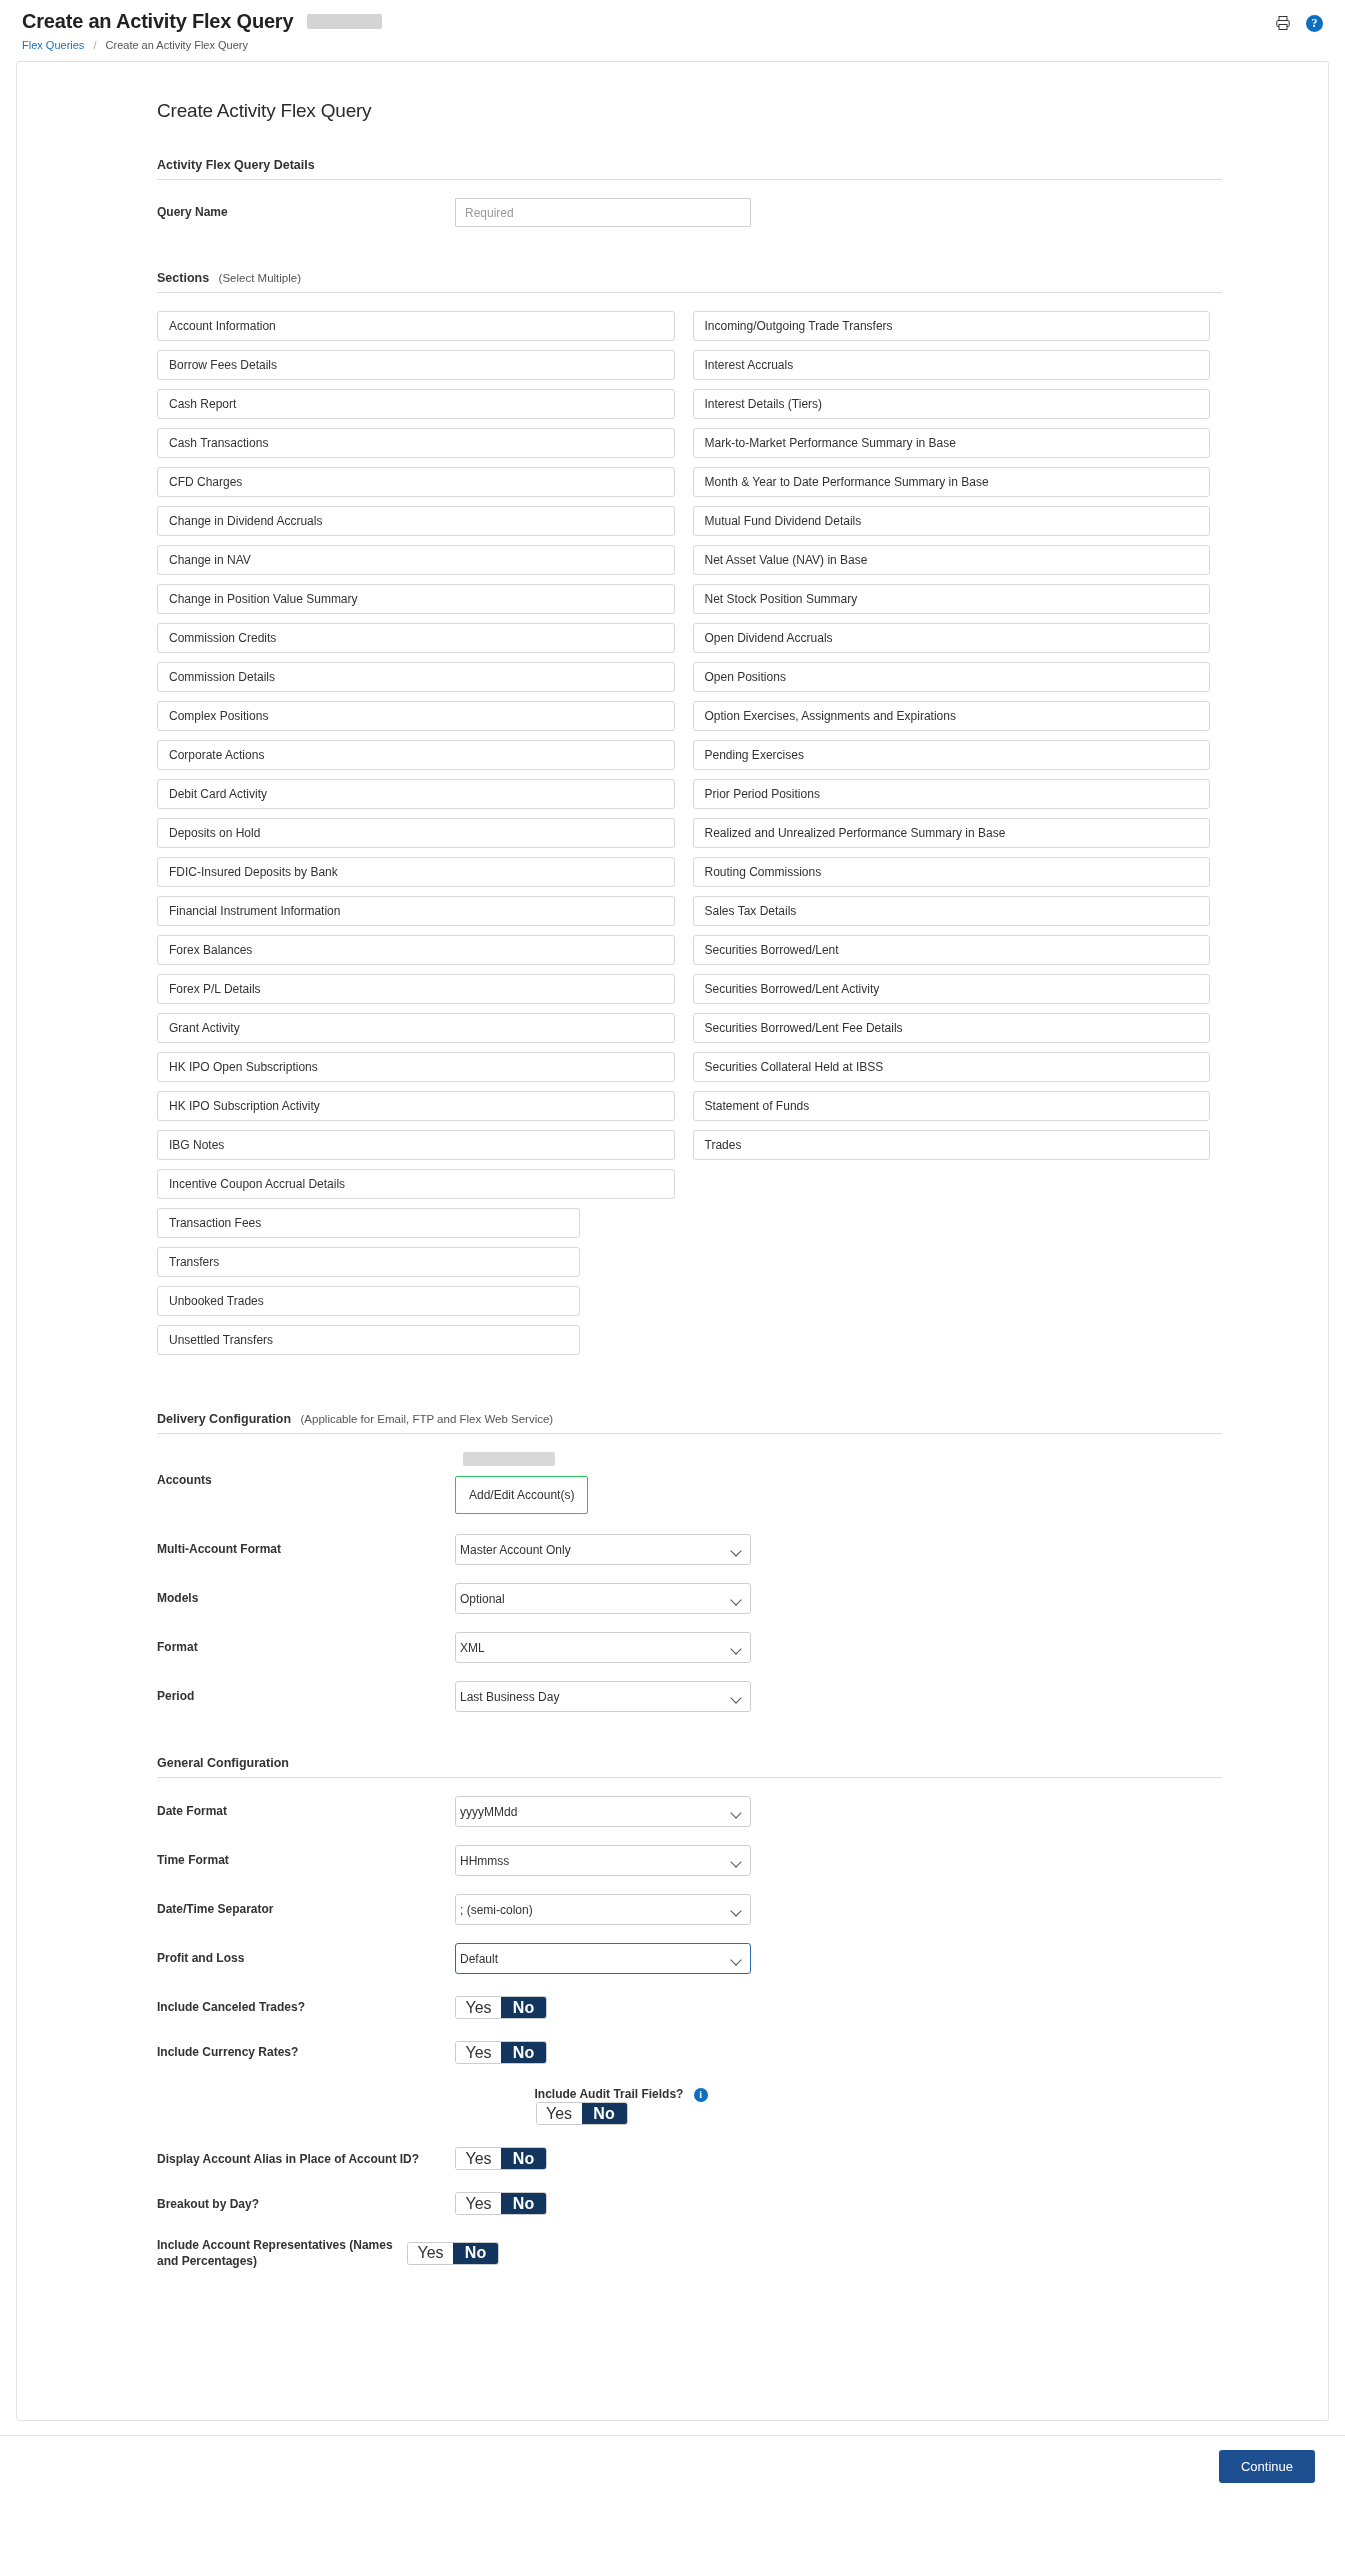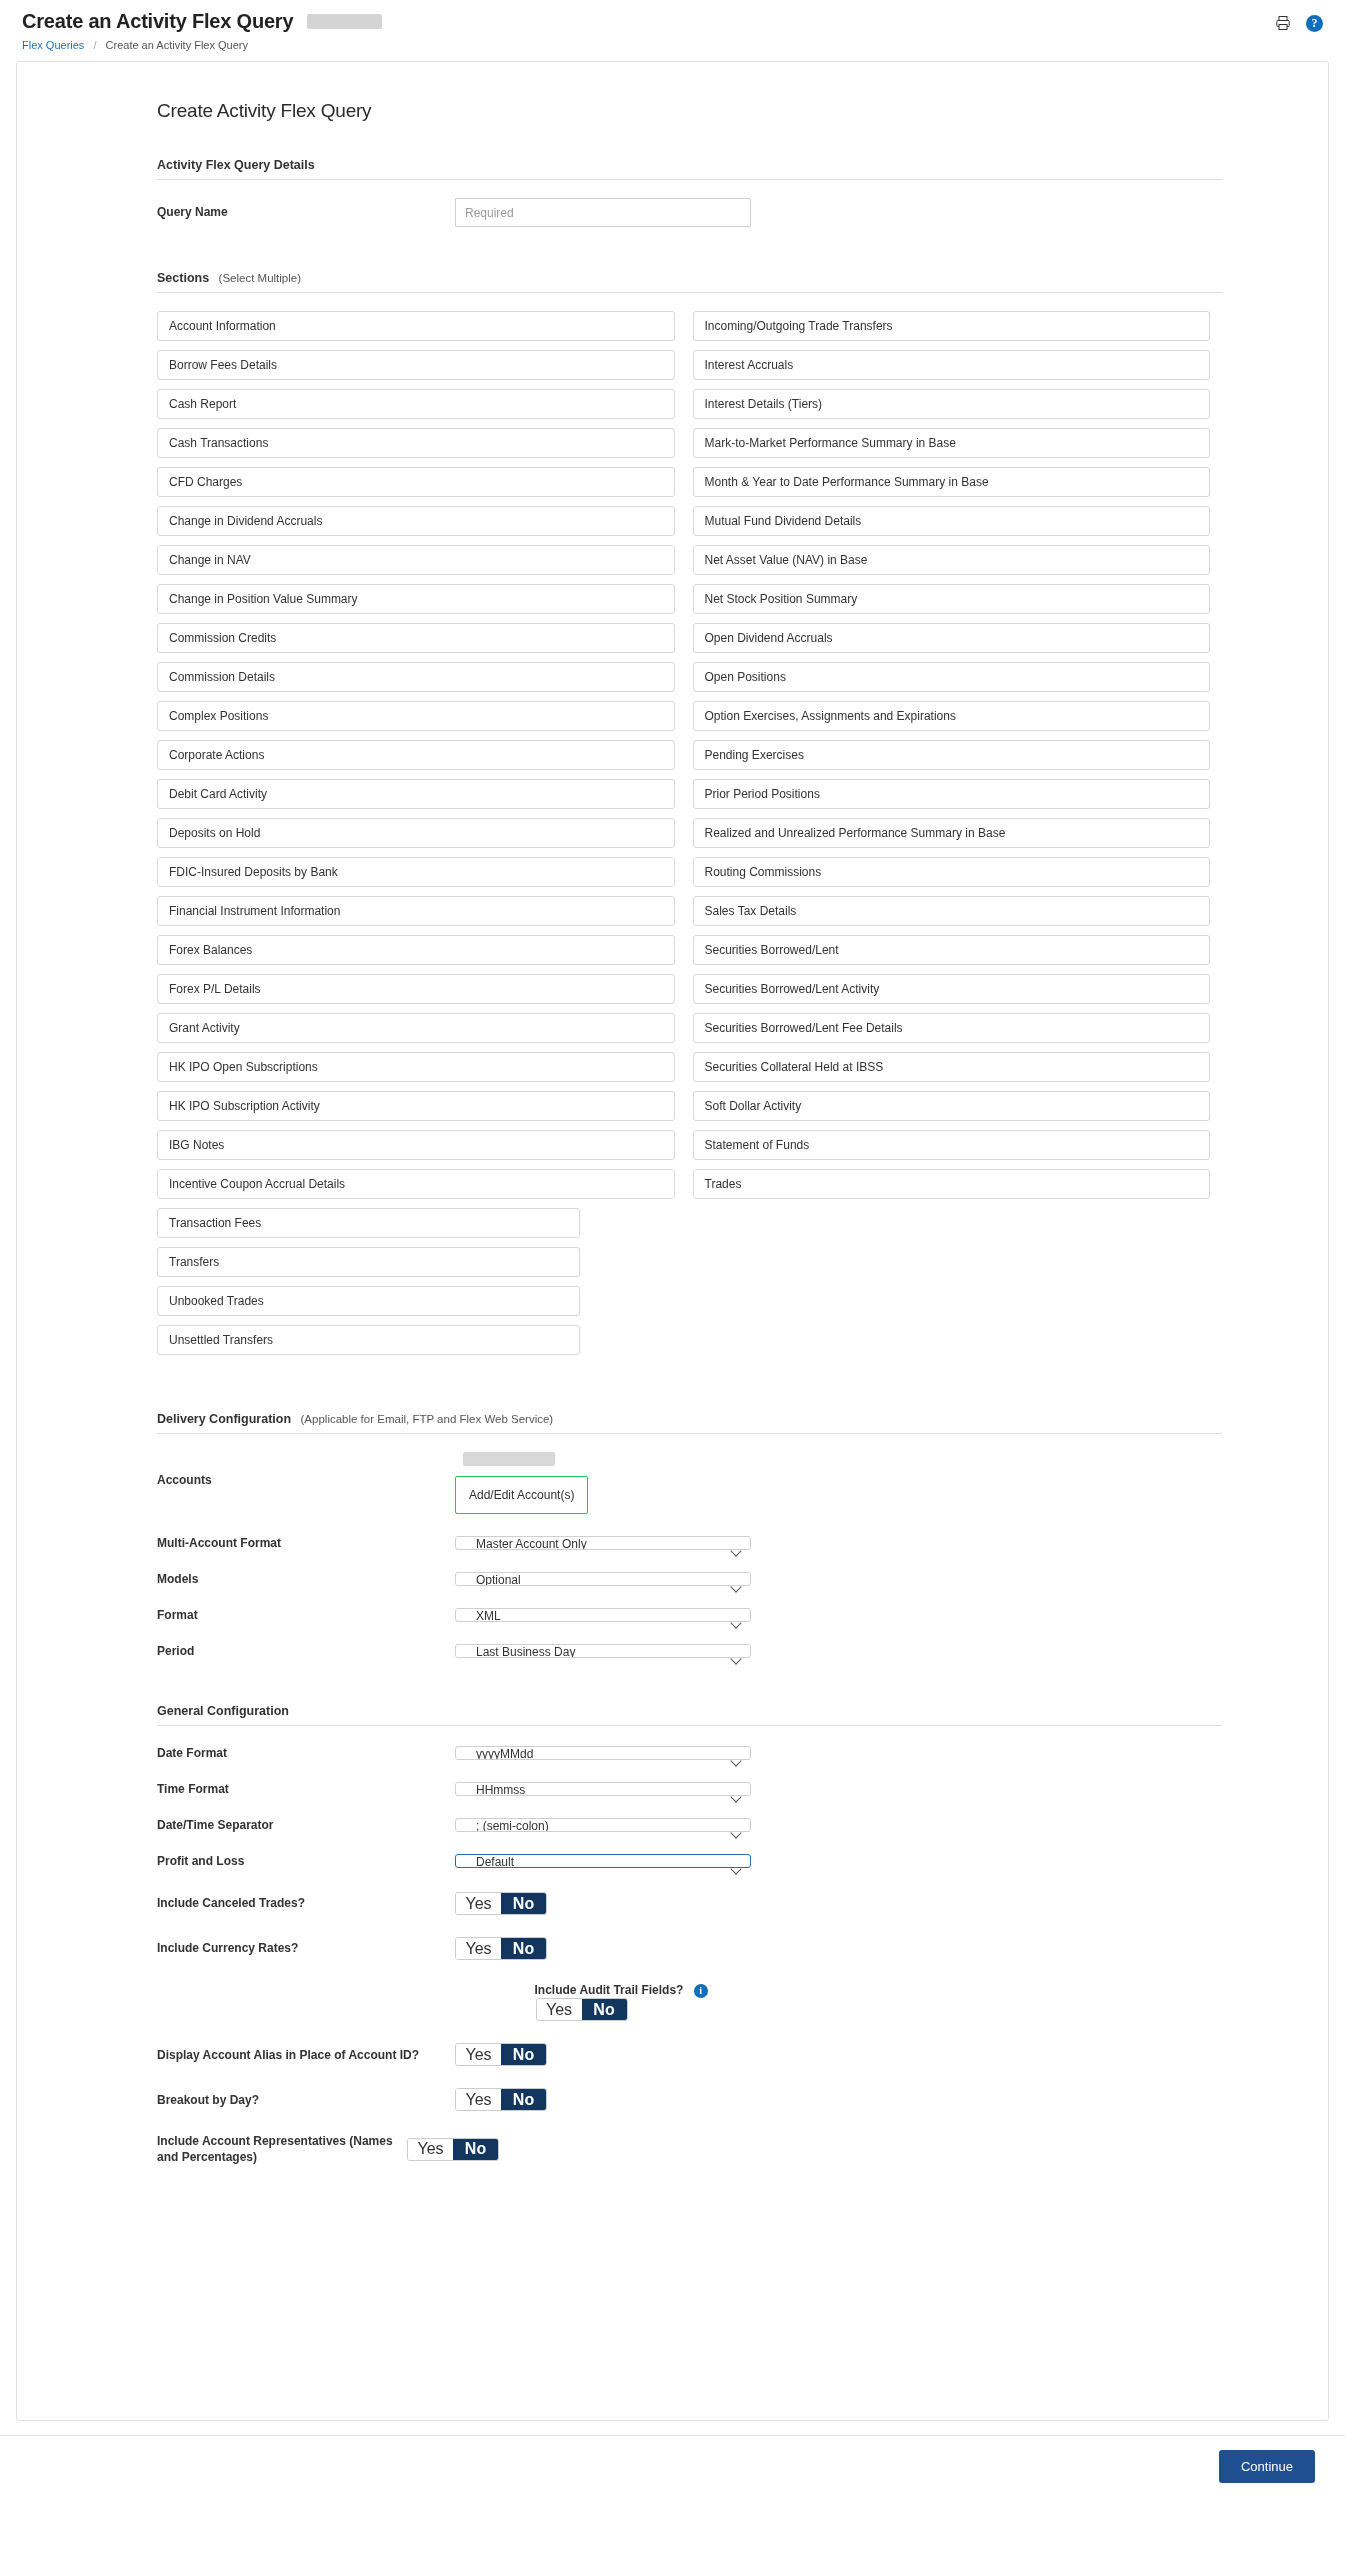--- a/index.html
+++ b/index.html
@@ -139,24 +139,24 @@
     padding: 0 9px;
     font-size: 12px;
     color: #333;
     font-family: "Liberation Sans", sans-serif;
     background: #fff;
   }
   .text-input::placeholder { color: #999; }
 
   select.select-input {
     width: 296px;
-    height: 14px;
+    height: 31px;
     border: 1px solid #cfcfcf;
     border-radius: 3px;
-    padding: 0 20px;
+    padding: 0 4px;
     font-size: 12px;
     color: #333;
     background: #fff;
     font-family: "Liberation Sans", sans-serif;
     appearance: none;
     -webkit-appearance: none;
   }
   .select-wrap {
     position: relative;
     width: 296px;
@@ -369,21 +369,20 @@
           <div class="section-item">Option Exercises, Assignments and Expirations</div>
           <div class="section-item">Pending Exercises</div>
           <div class="section-item">Prior Period Positions</div>
           <div class="section-item">Realized and Unrealized Performance Summary in Base</div>
           <div class="section-item">Routing Commissions</div>
           <div class="section-item">Sales Tax Details</div>
           <div class="section-item">Securities Borrowed/Lent</div>
           <div class="section-item">Securities Borrowed/Lent Activity</div>
           <div class="section-item">Securities Borrowed/Lent Fee Details</div>
           <div class="section-item">Securities Collateral Held at IBSS</div>
-          <div class="section-item">Soft Dollar Activity</div>
           <div class="section-item">Statement of Funds</div>
           <div class="section-item">Trades</div>
         </div>
       </div>
 
       <div class="spacer-40"></div>
 
       <div class="section-heading">
         <span>Delivery Configuration</span>
         <span class="sub">(Applicable for Email, FTP and Flex Web Service)</span>

